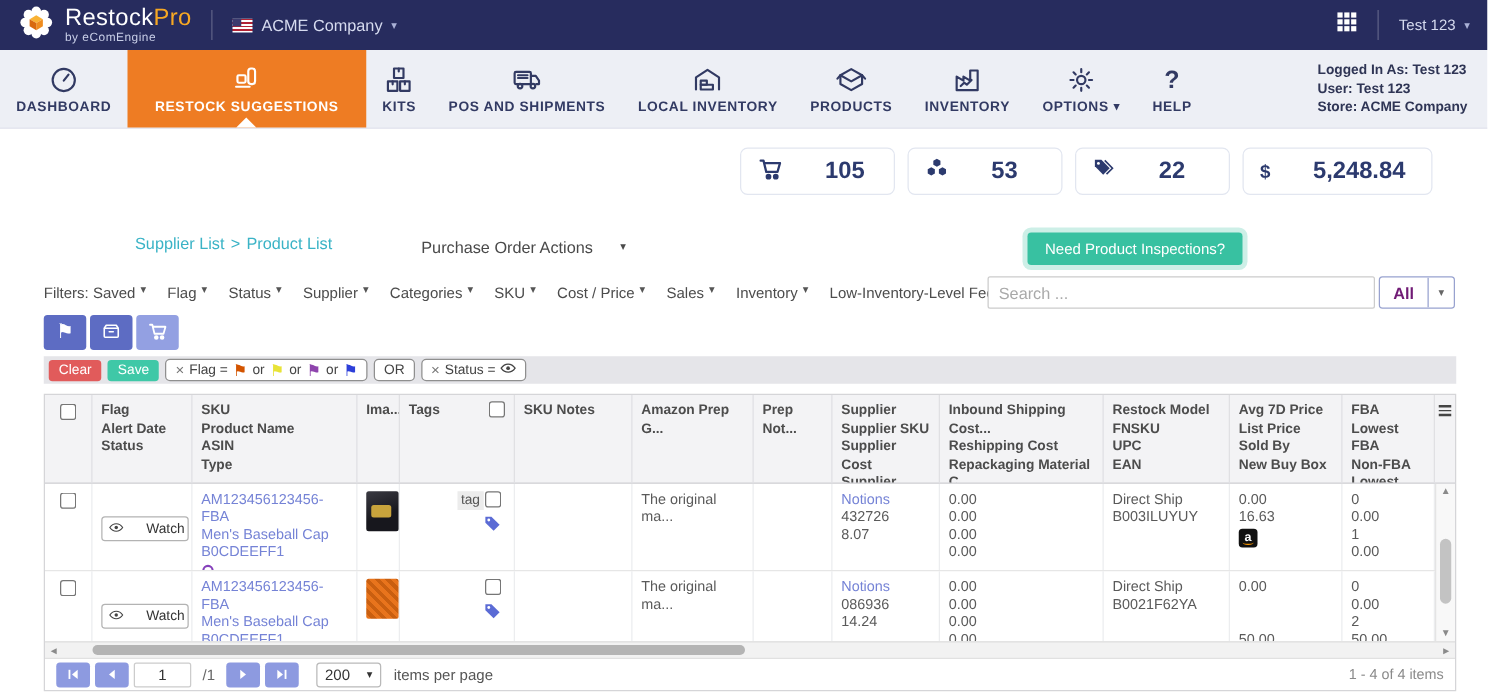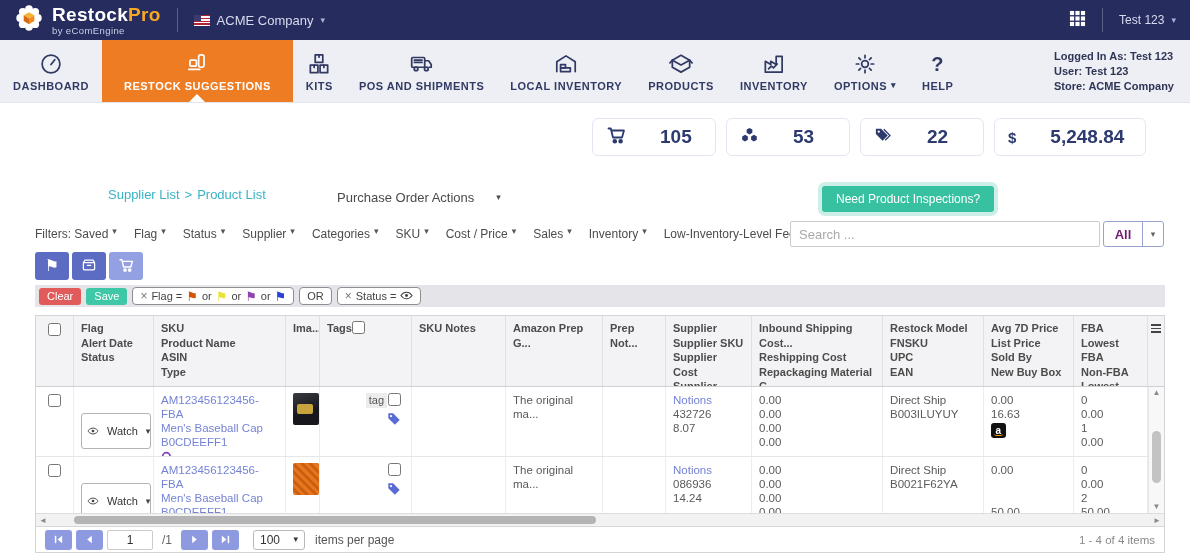--- a/index.html
+++ b/index.html
@@ -2,21 +2,21 @@
 <html><head>
 <meta charset="utf-8">
 <style>
   *{margin:0;padding:0;box-sizing:border-box}
   html,body{width:1190px;height:556px}
   body{font-family:"Liberation Sans",sans-serif;background:#fff;overflow:hidden;position:relative}
   
   .topbar{height:40px;background:#272c5e;display:flex;align-items:center;padding:0 14px}
   .brand{display:flex;align-items:center;gap:8px}
   .brand-text{line-height:1}
-  .brand-name{font-size:19px;font-weight:bold;color:#fff;letter-spacing:.3px}
+  .brand-name{font-size:19px;font-weight:normal;color:#fff;letter-spacing:.3px}
   .brand-name .pro{color:#f7a823}
   .brand-tagline{font-size:9.5px;color:#c9cfe8;margin-top:2px;letter-spacing:.4px}
   .tb-divider{width:1px;height:24px;background:rgba(255,255,255,.25);margin:0 16px}
   .selector{display:flex;align-items:center;gap:7px;color:#d6dbef;font-size:13px;cursor:pointer}
   .caret::before{content:"▾"}
   .caret{font-size:9px;color:#aab1d6;line-height:1}
   .tb-right{margin-left:auto;display:flex;align-items:center;gap:14px}
   .usflag{width:16px;height:11px;background:repeating-linear-gradient(#b22234 0 1.4px,#fff 1.4px 2.8px);position:relative;flex:0 0 auto}
   .usflag::before{content:"";position:absolute;left:0;top:0;width:7px;height:6px;background:#3c3b6e}
   .user-sel{font-size:12px}
@@ -63,31 +63,31 @@
   .chip-btn.clear{background:#e15b5b}
   .chip-btn.save{background:#3fc8a7}
   .chip{background:#fff;border:1px solid #8f8f8f;border-radius:4px;padding:1px 7px;display:flex;align-items:center;gap:4px;color:#444;height:18px}
   .chip .x{color:#777;font-size:12px;cursor:pointer}
   .fc0{color:#d35400}.fc1{color:#e8e337}.fc2{color:#8e44ad}.fc3{color:#2d3fd9}
   
   .grid{position:absolute;top:212px;left:35px;width:1130px;border:1px solid #d5d5d8;background:#fff}
   .thead{display:grid;grid-template-columns:38px 80px 132px 34px 92px 94px 97px 63px 86px 131px 101px 90px 74px 16px;background:#f3f3f5;border-bottom:1px solid #cfcfd4;height:71px;font-size:11px;font-weight:bold;color:#4c4c4c}
   .th{padding:5px 7px;border-right:1px solid #e0e0e3;white-space:pre-line;line-height:14.5px;overflow:hidden;cursor:pointer}
   .th.center{display:flex;justify-content:center;padding-top:7px}
-  .th-tags{display:flex;white-space:normal}
+  .th-tags{display:flex;justify-content:space-between;white-space:normal}
   .col-menu{display:flex;flex-direction:column;gap:2px;align-items:center;padding-top:8px;cursor:pointer}
   .col-menu i{width:10px;height:1.6px;background:#444;display:block}
   .tbody{position:relative;height:126px;overflow:hidden}
   .row{display:grid;grid-template-columns:38px 80px 132px 34px 92px 94px 97px 63px 86px 131px 101px 90px 74px;width:1112px;height:70px;border-bottom:1px solid #e6e6e6;font-size:11.5px;color:#5a5a5a}
   .td{padding:6px 7px;border-right:1px solid #ecedef;line-height:14px;overflow:hidden}
   .td.center{display:flex;justify-content:center;padding-top:7px}
   .prelines{white-space:pre-line}
   .link{color:#7583d6;cursor:pointer}
   input[type=checkbox]{width:13px;height:13px;cursor:pointer}
-  .watch{margin-top:20px;border:1px solid #b3b3b3;border-radius:3px;background:#fff;height:36px;display:flex;align-items:center;gap:8px;padding:0 5px;font-size:11px;color:#333;width:70px;cursor:pointer}
+  .watch{margin-top:20px;border:1px solid #b3b3b3;border-radius:3px;background:#fff;height:20px;display:flex;align-items:center;gap:18px;padding:0 5px;font-size:11px;color:#333;width:70px;cursor:pointer}
   .watch .caret{margin-left:auto;color:#444}
   .mag{margin-top:2px;cursor:pointer;display:inline-block}
   .prod-img{width:26px;height:32px;border-radius:2px;cursor:pointer}
   .img-dark{background:linear-gradient(160deg,#3a3a42,#17171d 60%);position:relative}
   .img-dark::after{content:"";position:absolute;left:4px;top:11px;width:16px;height:10px;background:#c9a43c;border-radius:2px}
   .img-orange{background:repeating-linear-gradient(45deg,#e8741c 0 3px,#c95f10 3px 6px)}
   .tags-cell{display:flex;justify-content:flex-end}
   .tag-chip{background:#ececec;font-size:11px;color:#555;padding:0 3px;height:15px;line-height:15px}
   .tag-right{display:flex;flex-direction:column;align-items:center;gap:6px;margin-right:3px}
   .amz{width:15px;height:15px;background:#111;border-radius:3px;color:#fff;display:inline-block;position:relative;margin-top:2px}
@@ -604,20 +604,20 @@
             <path d="M3.5 2l5 4-5 4z"></path>
           </svg>
         </button>
       <button class="pg-btn">
           <svg width="11" height="11" viewBox="0 0 12 12" fill="#fff">
             <path d="M2 2l5 4-5 4z"></path>
             <rect x="8.4" y="2" width="1.6" height="8"></rect>
           </svg>
         </button>
       <span class="pg-size">
-        <span>100</span>
+        <span>200</span>
         <span class="caret"></span>
       </span>
       <span class="pg-label">items per page</span>
       <span class="pg-range">1 - 4 of 4 items</span>
     </div>
   </div>
 </main>
 
 </body></html>

